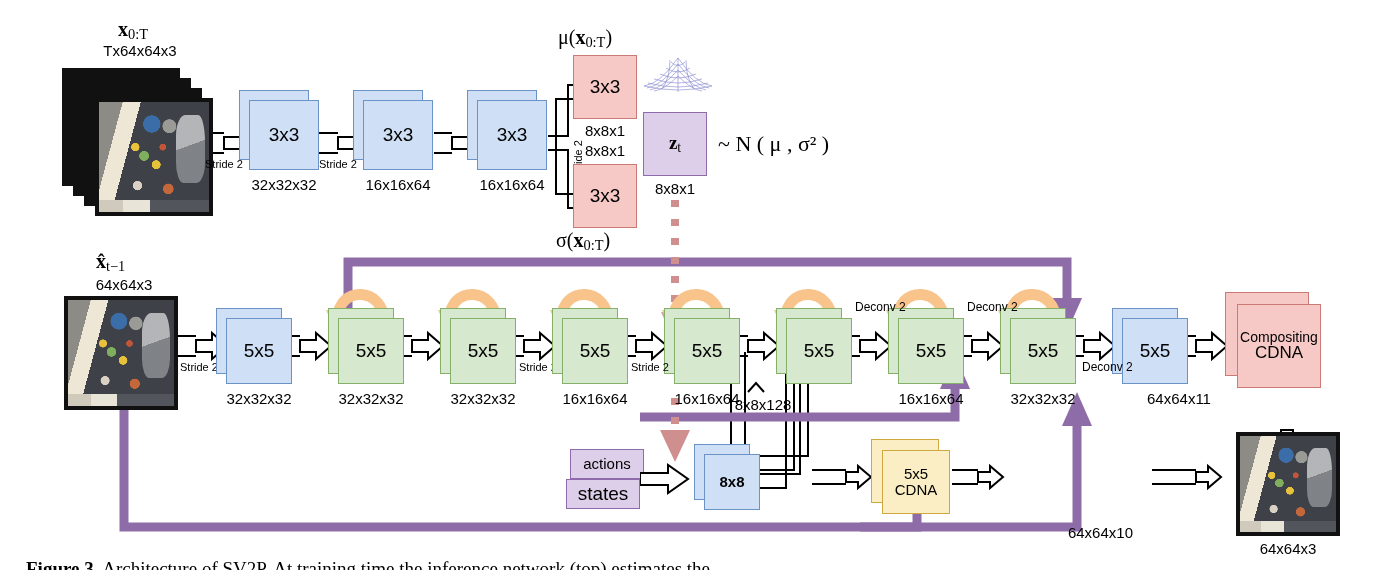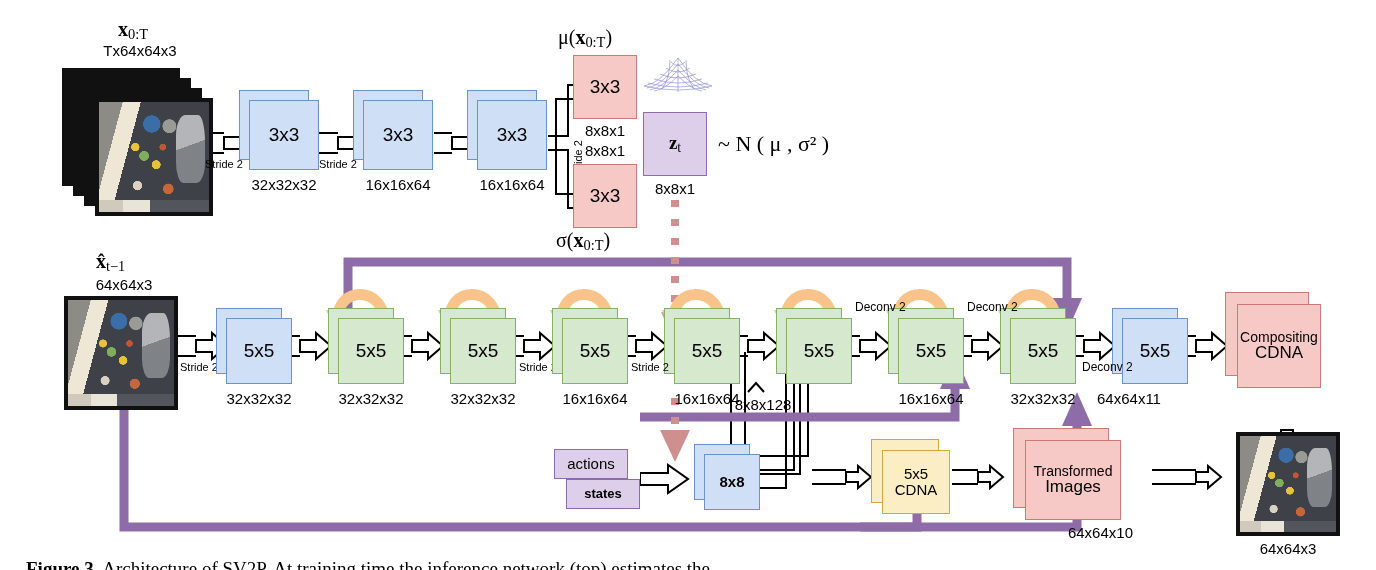--- a/index.html
+++ b/index.html
@@ -430,47 +430,47 @@
     </div>
     <div class="dim" style="left:978px;top:390px;width:130px;">32x32x32</div>
     <div class="deconv" style="left:967px;top:300px;">Deconv 2</div>
 
     <div class="block blue" style="left:1122px;top:318px;width:66px;height:66px;">
       <div class="sh" style="left:-10px;top:-10px;width:66px;height:66px;"></div>
       <div class="fr" style="left:0;top:0;width:66px;height:66px;">
         <span class="kern">5x5</span>
       </div>
     </div>
-    <div class="dim" style="left:1064px;top:390px;width:130px;">64x64x11</div>
+    <div class="dim" style="left:1114px;top:390px;width:130px;">64x64x11</div>
     <div class="deconv" style="left:1082px;top:360px;">Deconv 2</div>
 
     <div class="block red" style="left:1237px;top:304px;width:84px;height:84px;padding-left:27px;">
       <div class="sh" style="left:-12px;top:-12px;width:84px;height:84px;"></div>
       <div class="fr" style="left:0;top:0;width:84px;height:84px;">
         <span class="lbl2">Compositing</span>
         <span class="lbl2 big">CDNA</span>
       </div>
     </div>
 
     <div class="photo" style="left:1236px;top:432px;width:104px;height:104px;">
       <div class="inner">
           <div class="robot"></div>
           <div class="rail"></div>
         </div>
     </div>
     <div class="mdim" style="left:1228px;top:540px;width:120px;">64x64x3</div>
 
-    <div class="block purple" style="left:554px;top:449px;width:74px;height:30px;text-decoration:underline;">
+    <div class="block purple" style="left:570px;top:449px;width:74px;height:30px;text-decoration:underline;">
       <div class="fr" style="left:0;top:0;width:74px;height:30px;">
         <span class="lbl2" style="font-size:15px;">actions</span>
       </div>
     </div>
     <div class="block purple" style="left:566px;top:479px;width:74px;height:30px;">
       <div class="fr" style="left:0;top:0;width:74px;height:30px;">
-        <span class="lbl2" style="font-size:13px;font-weight:bold;">states</span>
+        <span class="lbl2" style="font-size:19px;">states</span>
       </div>
     </div>
 
     <svg class="abs" style="left:640px;top:462px;width:60px;height:34px;z-index:6;" viewBox="0 0 60 34">
       <path d="M0,11 L28,11 L28,3 L48,17 L28,31 L28,23 L0,23 Z" fill="#fff" stroke="#000" stroke-width="2"></path>
     </svg>
 
     <div class="block blue" style="left:704px;top:454px;width:52px;height:56px;font-weight:bold;">
       <div class="sh" style="left:-10px;top:-10px;width:56px;height:56px;"></div>
       <div class="fr" style="left:0;top:0;width:56px;height:56px;">
@@ -479,27 +479,20 @@
     </div>
 
     <div class="block yellow" style="left:882px;top:450px;width:68px;height:64px;">
       <div class="sh" style="left:-11px;top:-11px;width:68px;height:64px;"></div>
       <div class="fr" style="left:0;top:0;width:68px;height:64px;">
         <span class="kern sm">5x5</span>
         <span class="kern sm">CDNA</span>
       </div>
     </div>
 
-    <div class="block red" style="left:1025px;top:440px;width:96px;height:80px;">
-      <div class="sh" style="left:-12px;top:-12px;width:96px;height:80px;"></div>
-      <div class="fr" style="left:0;top:0;width:96px;height:80px;">
-        <span class="lbl2">Transformed</span>
-        <span class="lbl2 big">Images</span>
-      </div>
-    </div>
     <div class="dim" style="left:1013px;top:524px;width:120px;text-align:right;">64x64x10</div>
 
     <div class="abs" style="left:26px;top:556px;width:1330px;height:30px;overflow:hidden;
                             font-family:'Liberation Serif',serif;font-size:19px;line-height:26px;">
       <span style="font-weight:bold;">Figure 3.</span>
       <span>Architecture of SV2P. At training time the inference network (top) estimates the</span>
     </div>
 
   </div>
 </div>

